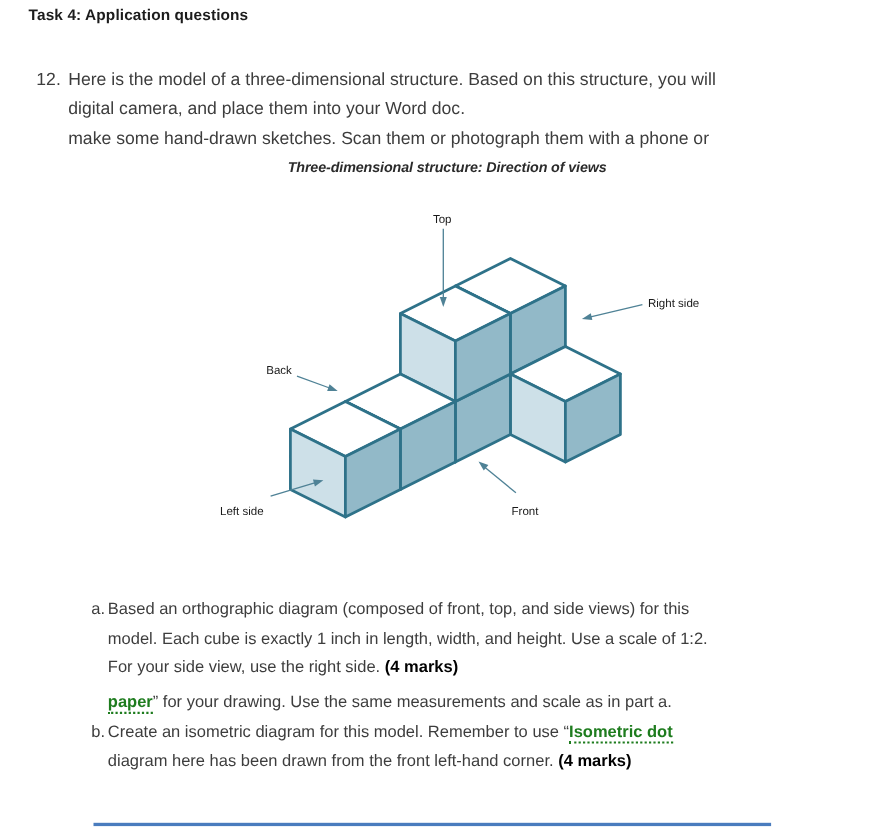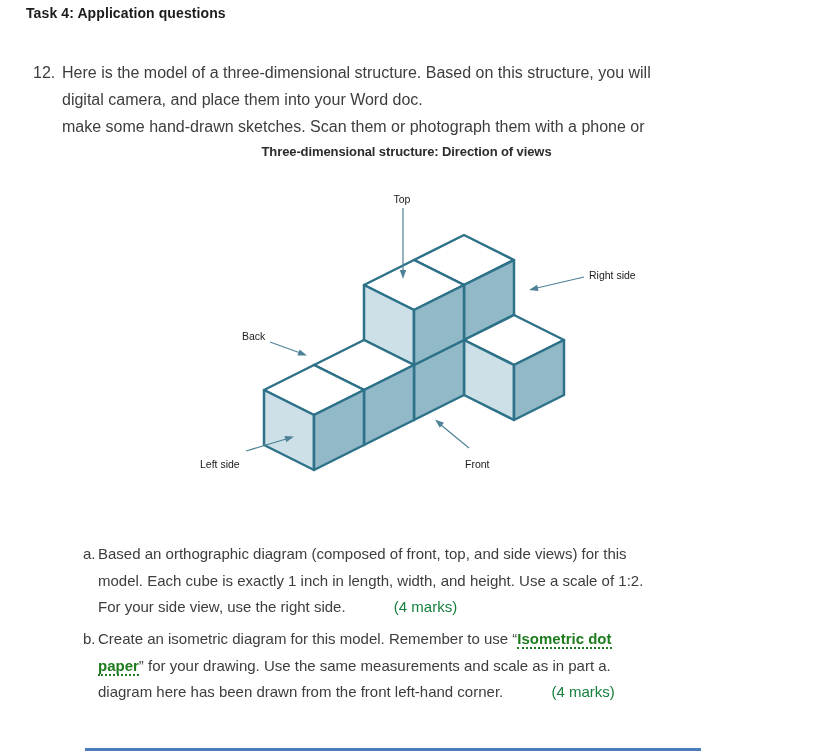--- a/index.html
+++ b/index.html
@@ -15,36 +15,36 @@
   }
   .heading{
     position:absolute; left:26px; top:5px; font-size:14px; font-weight:bold;
     color:var(--heading-text); letter-spacing:0.1px;
   }
   .q-item{position:absolute; left:33px; top:59px; font-size:16px; line-height:27px; color:var(--text); width:740px;}
   .q-marker{display:inline-block; width:29px;}
   .cont-q{padding-left:29px;}
   .fig-title{
     position:absolute; left:0; top:144px; width:813px; text-align:center;
-    font-size:13px; font-weight:bold; color:var(--title-text); letter-spacing:-0.1px;
+    font-size:13px; font-weight:bold; color:var(--title-text); letter-spacing:-0.1px;font-style:italic;
   }
   .fig-svg{position:absolute; left:0; top:0;}
   .fig-svg polygon{stroke:var(--edge); stroke-width:2.5; stroke-linejoin:round;}
   .f-top{fill:var(--face-top);}
   .f-light{fill:var(--face-light);}
   .f-dark{fill:var(--face-dark);}
   .lbl{font-size:10.5px; fill:var(--label-text);}
   .arrow-line{stroke:var(--arrow); stroke-width:1.2; fill:none;}
   .arrow-head{fill:var(--arrow); stroke:none;}
   .part{position:absolute; left:83px; font-size:15px; line-height:26.5px; color:var(--text); width:720px;}
   .part-a{top:541px;}
   .part-b{top:626px;}
   .marker{display:inline-block; width:15px;}
   .cont{padding-left:15px;}
-  .marks{font-weight:normal; color:#15803d;margin-left:44px;}
+  .marks{font-weight:bold; color:#000000;}
   .doclink{
     color:var(--link-green); font-weight:bold; text-decoration:none;
     border-bottom:2px dotted var(--link-green); cursor:pointer;
   }
   .divider{
     position:absolute; left:85px; top:748px; width:616px; height:3px;
     background:var(--divider-blue);
   }
 </style>
 </head>
@@ -127,20 +127,20 @@
     <path class="arrow-head" d="M435,419.5 L444.0,422.8 L439.8,427.7 Z"></path>
   </svg>
 
   <div class="part part-a">
     <div class="line"><span class="marker">a.</span><span>Based an orthographic diagram (composed of front, top, and side views) for this</span></div>
     <div class="line cont"><span>model. Each cube is exactly 1 inch in length, width, and height. Use a scale of 1:2.</span></div>
     <div class="line cont"><span>For your side view, use the right side. </span><span class="marks">(4 marks)</span></div>
   </div>
 
   <div class="part part-b">
+    <div class="line cont"><a class="doclink">paper</a><span>” for your drawing. Use the same measurements and scale as in part a.</span></div>
     <div class="line"><span class="marker">b.</span><span>Create an isometric diagram for this model. Remember to use “</span><a class="doclink">Isometric dot</a></div>
-    <div class="line cont"><a class="doclink">paper</a><span>” for your drawing. Use the same measurements and scale as in part a.</span></div>
     <div class="line cont"><span>diagram here has been drawn from the front left-hand corner. </span><span class="marks">(4 marks)</span></div>
   </div>
 
   <div class="divider"></div>
 
 </div>
 
 </body></html>

